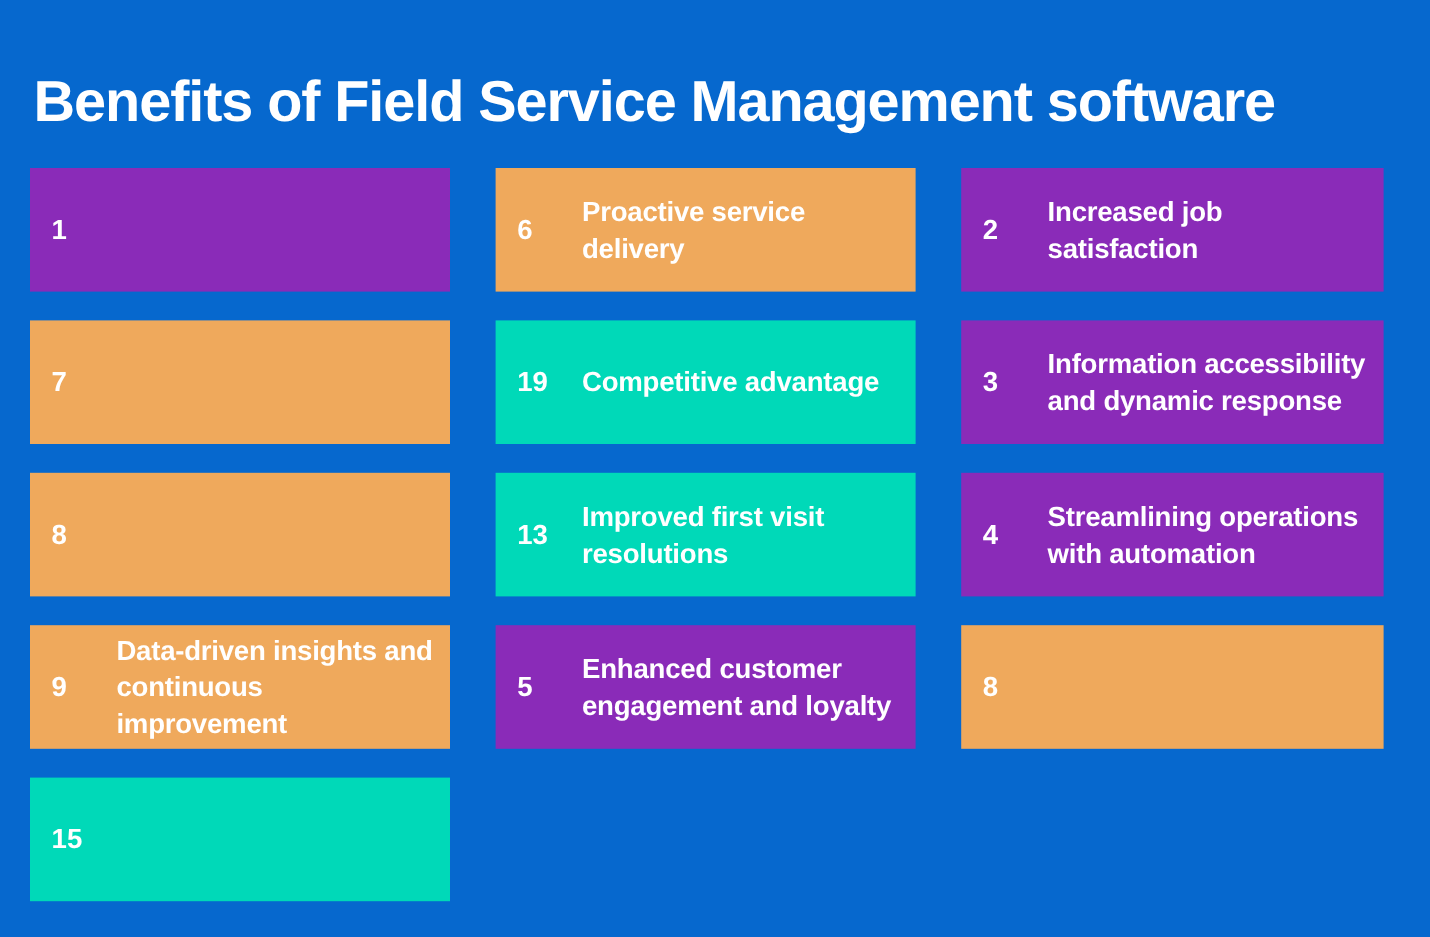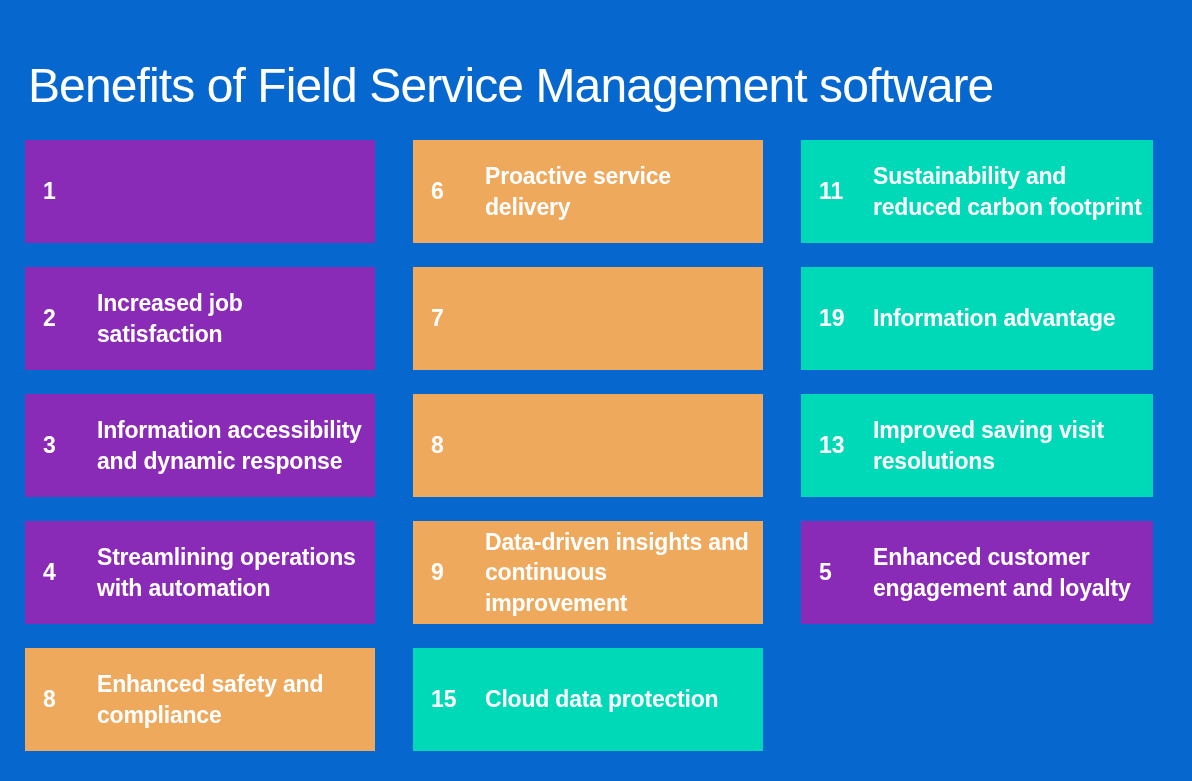--- a/index.html
+++ b/index.html
@@ -22,21 +22,21 @@
     box-sizing: border-box;
   }
 
   .page-title {
     position: absolute;
     left: 28px;
     top: 62px;
     width: 1145px;
     color: #ffffff;
     font-size: 48px;
-    font-weight: normal;
+    font-weight: bold;
     letter-spacing: -0.9px;
     line-height: 1.0;
     white-space: nowrap;
   }
 
   .grid {
     position: absolute;
     left: 25px;
     top: 140px;
     width: 1128px;
@@ -90,65 +90,59 @@
 
   <div class="grid">
 
     <div class="card purple">
       <span class="card-number">1</span>
     </div>
     <div class="card orange">
       <span class="card-number">6</span>
       <span class="card-label">Proactive service delivery</span>
     </div>
-    <div class="card teal">
-      <span class="card-number">11</span>
-      <span class="card-label">Sustainability and reduced carbon footprint</span>
-    </div>
 
     <div class="card purple">
       <span class="card-number">2</span>
       <span class="card-label">Increased job satisfaction</span>
     </div>
     <div class="card orange">
       <span class="card-number">7</span>
     </div>
     <div class="card teal">
       <span class="card-number">19</span>
-      <span class="card-label">Information advantage</span>
+      <span class="card-label">Competitive advantage</span>
     </div>
 
     <div class="card purple">
       <span class="card-number">3</span>
       <span class="card-label">Information accessibility and dynamic response</span>
     </div>
     <div class="card orange">
       <span class="card-number">8</span>
     </div>
     <div class="card teal">
       <span class="card-number">13</span>
-      <span class="card-label">Improved saving visit resolutions</span>
+      <span class="card-label">Improved first visit resolutions</span>
     </div>
 
     <div class="card purple">
       <span class="card-number">4</span>
       <span class="card-label">Streamlining operations with automation</span>
     </div>
     <div class="card orange">
       <span class="card-number">9</span>
       <span class="card-label">Data-driven insights and continuous improvement</span>
     </div>
 
     <div class="card purple">
       <span class="card-number">5</span>
       <span class="card-label">Enhanced customer engagement and loyalty</span>
     </div>
     <div class="card orange">
       <span class="card-number">8</span>
-      <span class="card-label">Enhanced safety and compliance</span>
     </div>
     <div class="card teal">
       <span class="card-number">15</span>
-      <span class="card-label">Cloud data protection</span>
     </div>
   </div>
 
 </div>
 
 </body></html>

